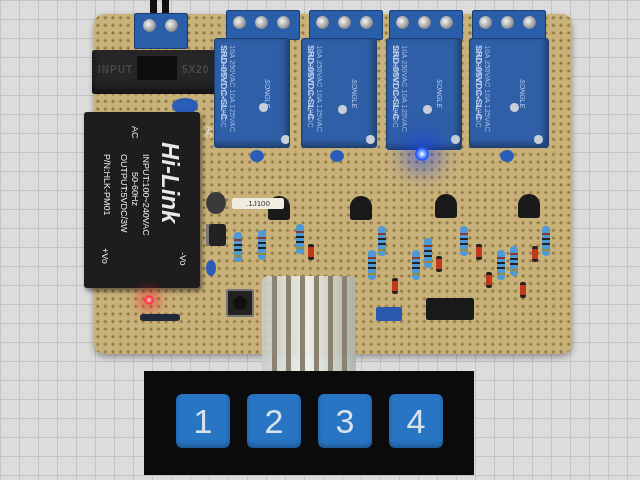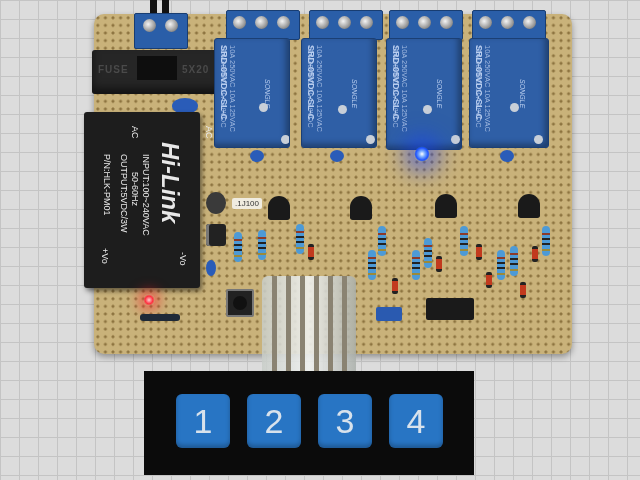--- a/index.html
+++ b/index.html
@@ -37,36 +37,36 @@
   .roller-band{position:absolute;top:0;bottom:0;width:5px;background:#8a8372;}
   .keypad{left:144px;top:371px;width:330px;height:104px;background:#0b0b0b;}
   .key{position:absolute;top:23px;width:54px;height:54px;background:#2875c4;border-radius:6px;box-shadow:inset 0 -3px 4px rgba(0,0,0,.25);
     color:#d8e2ec;font-size:34px;display:flex;align-items:center;justify-content:center;cursor:pointer;}
   .switch{background:#222;border:2px solid #777;width:24px;height:24px;border-radius:2px;}
   .switch-cap{position:absolute;left:5px;top:5px;width:14px;height:14px;border-radius:50%;background:#111;}
   .jumper{background:#2a5ab0;border-radius:2px;}
   .header{background:#1a1a1a;border-radius:2px;}
   .trimmer{width:20px;height:22px;background:#3a3a3a;border-radius:50%;}
   .elcap{width:20px;height:22px;border-radius:3px;background:#222;box-shadow:inset 3px 0 0 #777;}
-  .ceramic{background:#f0ece0;color:#333;font-size:8px;padding:1px 3px;border-radius:2px;}
+  .ceramic{background:#f0ece0;color:#333;font-size:8px;padding:1px 14px;border-radius:2px;}
 </style>
 </head>
 <body>
 
 <div class="abs pcb"></div>
 
 <div class="abs wire" style="left:150px;top:0;height:18px;"></div>
 <div class="abs wire" style="left:162px;top:0;height:18px;"></div>
 <div class="abs terminal" style="left:134px;top:13px;width:52px;height:34px;">
   <div class="screw" style="left:8px;"></div>
   <div class="screw" style="left:30px;"></div>
 </div>
 
 <div class="abs fuse" style="left:92px;top:50px;width:128px;height:44px;">
-  <span class="fuse-label" style="left:6px;top:14px;">FUSE</span>
+  <span class="fuse-label" style="left:6px;top:14px;">INPUT</span>
   <div class="abs" style="left:45px;top:6px;width:40px;height:24px;background:#0e0e0e;"></div>
   <span class="fuse-label" style="left:90px;top:14px;">5X20</span>
 </div>
 <div class="abs cap-blue" style="left:172px;top:98px;width:26px;height:16px;"></div>
 
 <div class="abs psu" style="left:84px;top:112px;width:116px;height:176px;">
   <span class="psu-rot" style="left:130px;top:14px;font-size:9px;">AC</span>
   <span class="psu-rot" style="left:56px;top:14px;font-size:9px;">AC</span>
   <span class="psu-rot" style="left:100px;top:30px;font-size:24px;font-weight:bold;font-style:italic;">Hi-Link</span>
   <span class="psu-rot" style="left:67px;top:42px;font-size:9px;">INPUT:100~240VAC</span>

